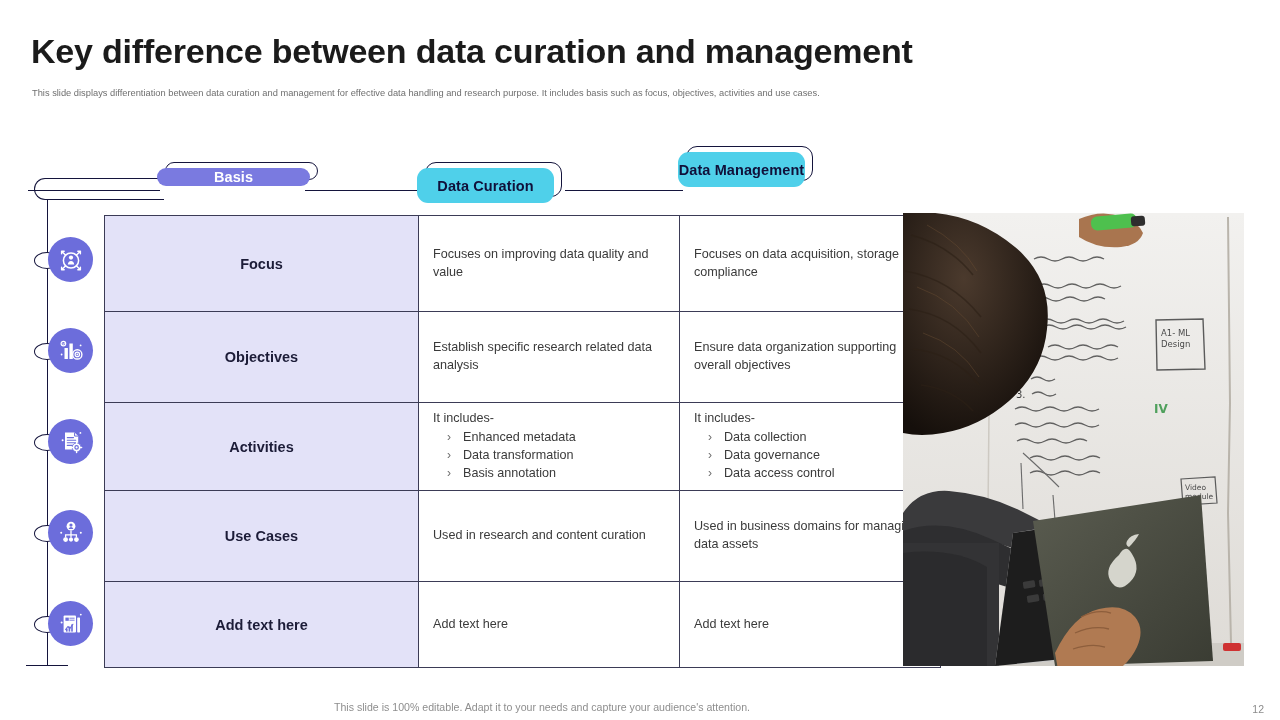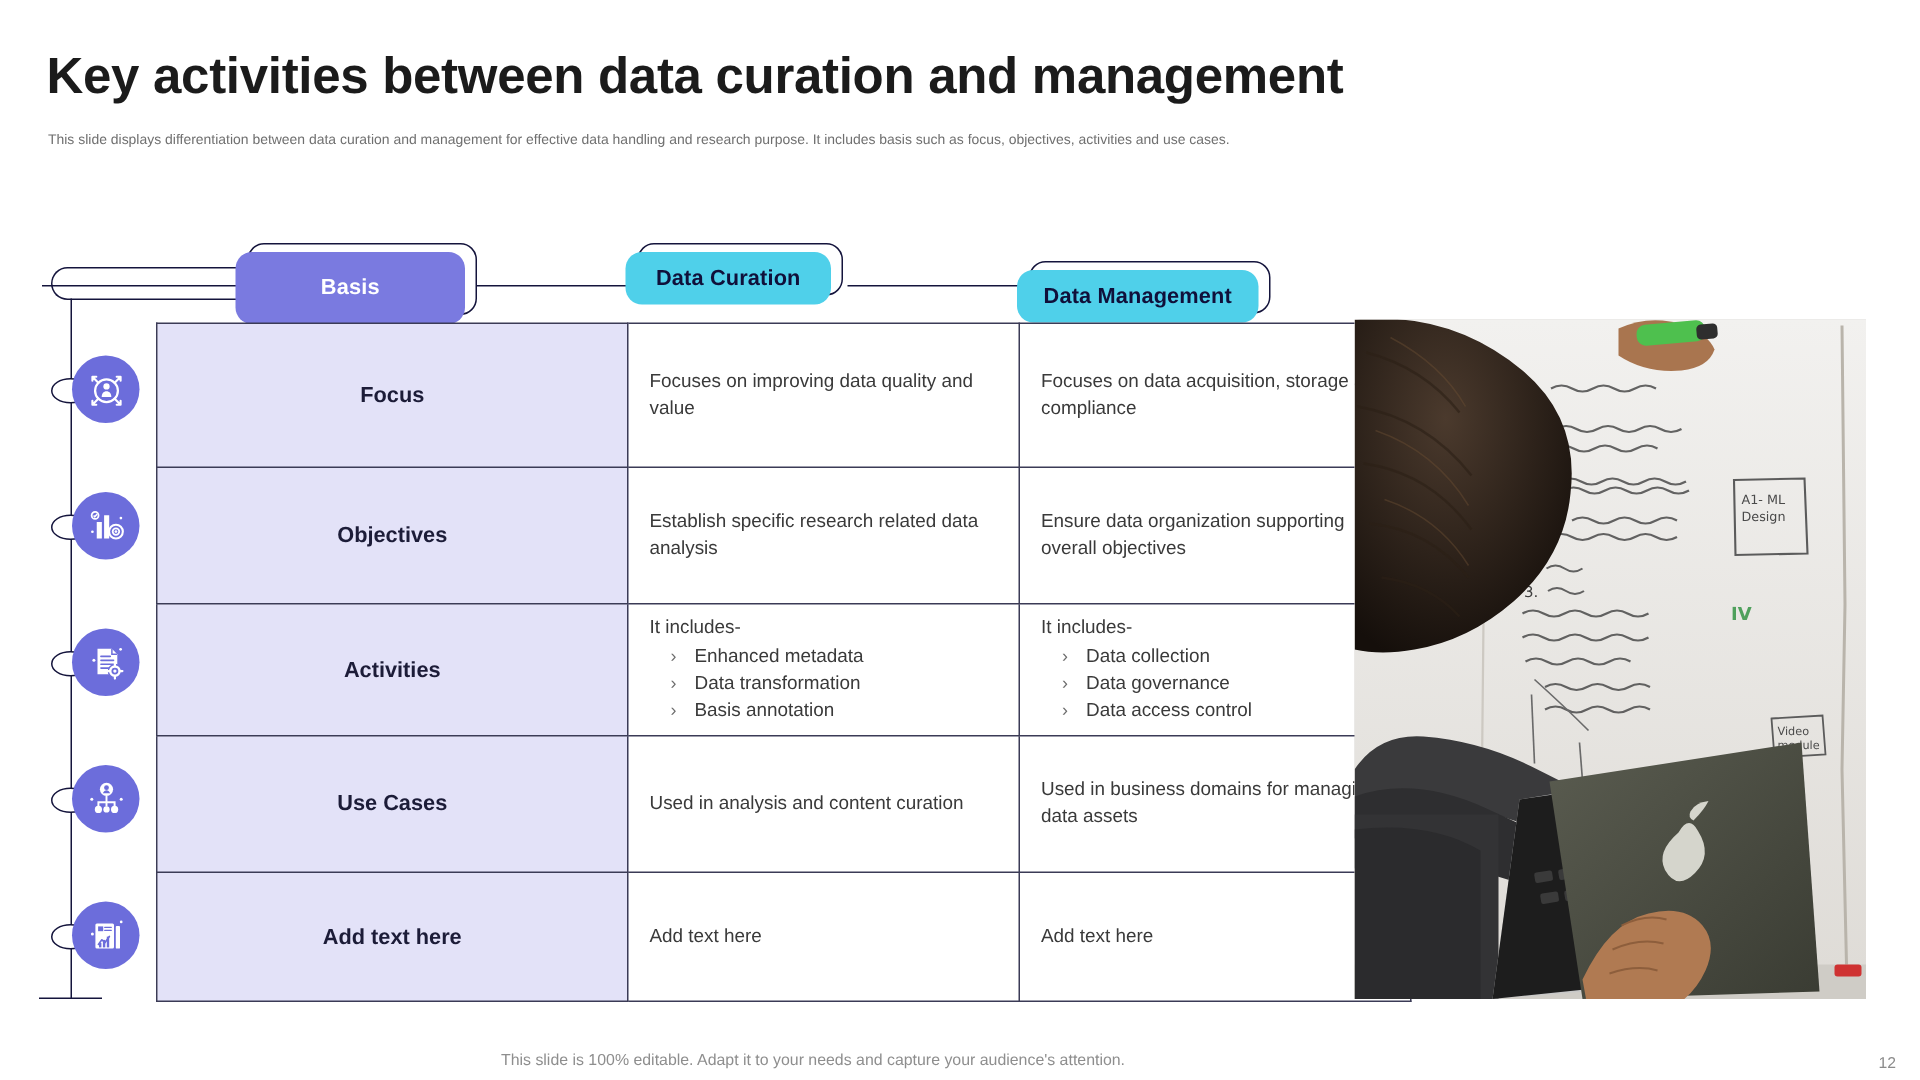--- a/index.html
+++ b/index.html
@@ -133,21 +133,21 @@
   #page-number {
     position: absolute; right: 16px; top: 703px;
     font-size: 10.5px; color: #8c8c8c; margin-left: 20px;
   }
 </style>
 </head>
 <body>
 
 <div id="slide">
 
-  <div id="page-title">Key activities between data curation and management</div>
+  <div id="page-title">Key difference between data curation and management</div>
   <div id="page-subtitle">This slide displays differentiation between data curation and management  for effective data handling and research purpose. It includes basis such as focus, objectives, activities and use cases.</div>
 
   <div id="rail-hook"></div>
   <div id="rail-line"></div>
   <div id="rail-foot"></div>
 
   <div class="rail-connector" style="left:34px; top:252px;"></div>
   <div class="icon-badge" style="top:237px;">
     <svg width="30" height="30" viewBox="0 0 30 30">
       <circle cx="15" cy="15.5" r="7.6" fill="none" stroke="#fff" stroke-width="1.5"></circle>
@@ -217,31 +217,31 @@
       <rect x="21.2" y="8.4" width="2.8" height="15" rx="0.6" fill="#fff"></rect>
       <circle cx="5.6" cy="13.6" r="1" fill="#fff"></circle>
       <circle cx="24.8" cy="5.6" r="0.9" fill="#fff"></circle>
     </svg>
   </div>
 
   <div class="pill-link" style="left:28px; top:190px; width:132px;"></div>
   <div class="pill-link" style="left:305px; top:190px; width:118px;"></div>
   <div class="pill-link" style="left:565px; top:190px; width:118px;"></div>
 
-  <div class="pill-wrap" style="left:157px; top:168px; width:153px; height:48px;">
+  <div class="pill-wrap" style="left:157px; top:168px; width:153px; height:18px;">
     <div class="pill-shadow"></div>
     <div class="pill basis">Basis</div>
   </div>
 
   <div class="pill-wrap" style="left:417px; top:168px; width:137px; height:35px;">
     <div class="pill-shadow"></div>
     <div class="pill cyan">Data Curation</div>
   </div>
 
-  <div class="pill-wrap" style="left:678px; top:180px; width:161px; height:35px;">
+  <div class="pill-wrap" style="left:678px; top:152px; width:127px; height:35px;">
     <div class="pill-shadow"></div>
     <div class="pill cyan">Data Management</div>
   </div>
 
   <table id="cmp-table">
     <tbody>
       <tr class="r-focus">
         <td class="basis-cell">Focus</td>
         <td class="val-cell">
           <span class="lead">Focuses on improving data quality and value</span>
@@ -274,21 +274,21 @@
           <ul>
             <li><span class="chev">›</span><span>Data collection</span></li>
             <li><span class="chev">›</span><span>Data governance</span></li>
             <li><span class="chev">›</span><span>Data access control</span></li>
           </ul>
         </td>
       </tr>
       <tr class="r-use">
         <td class="basis-cell">Use Cases</td>
         <td class="val-cell">
-          <span class="lead">Used in analysis and content curation</span>
+          <span class="lead">Used in research and content curation</span>
         </td>
         <td class="val-cell">
           <span class="lead">Used in business domains for managing data assets</span>
         </td>
       </tr>
       <tr class="r-add">
         <td class="basis-cell">Add text here</td>
         <td class="val-cell">
           <span class="lead">Add text here</span>
         </td>

